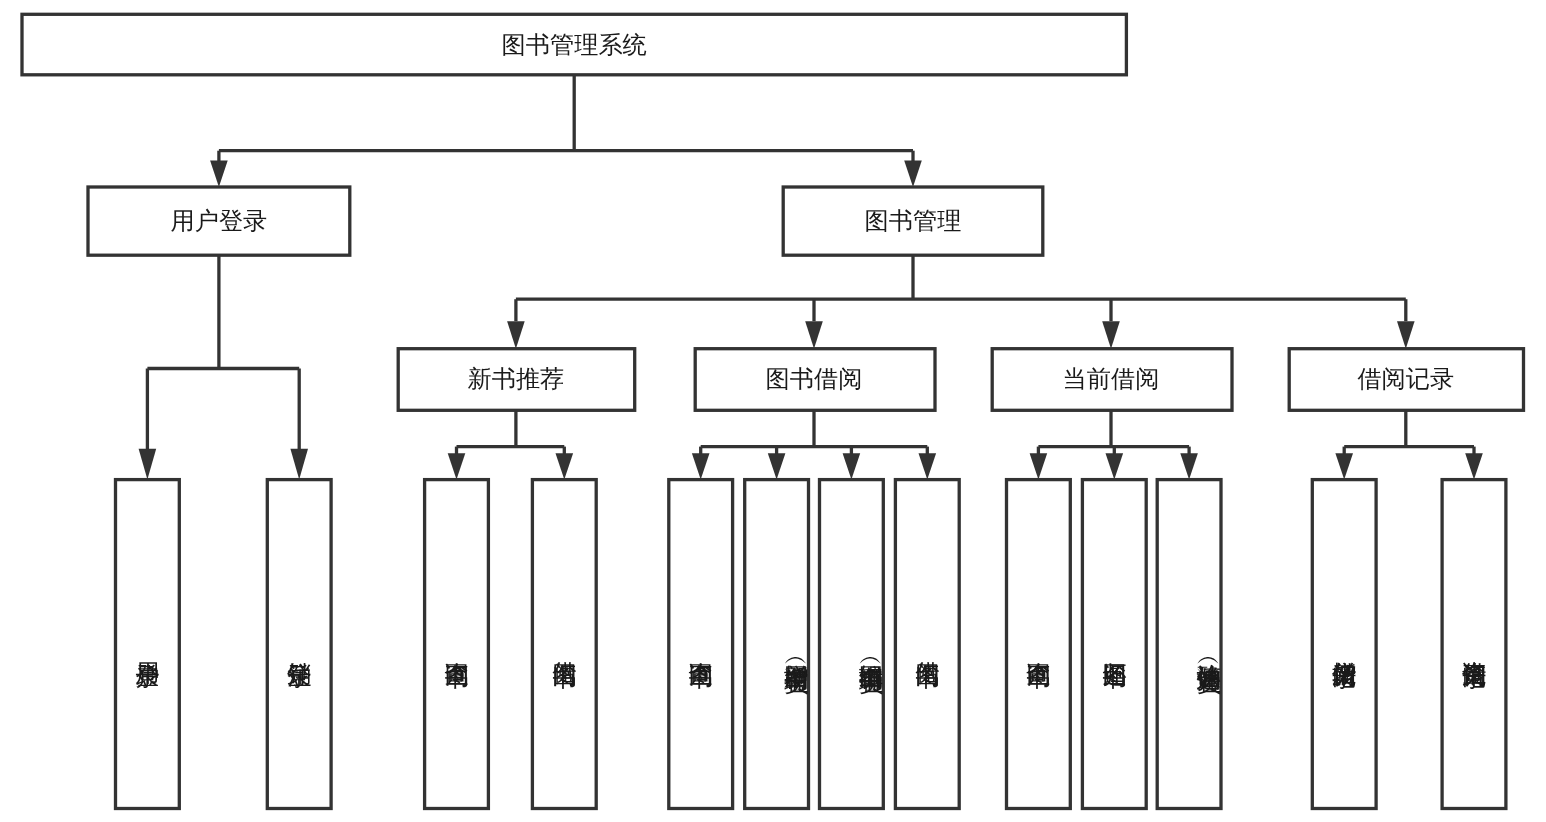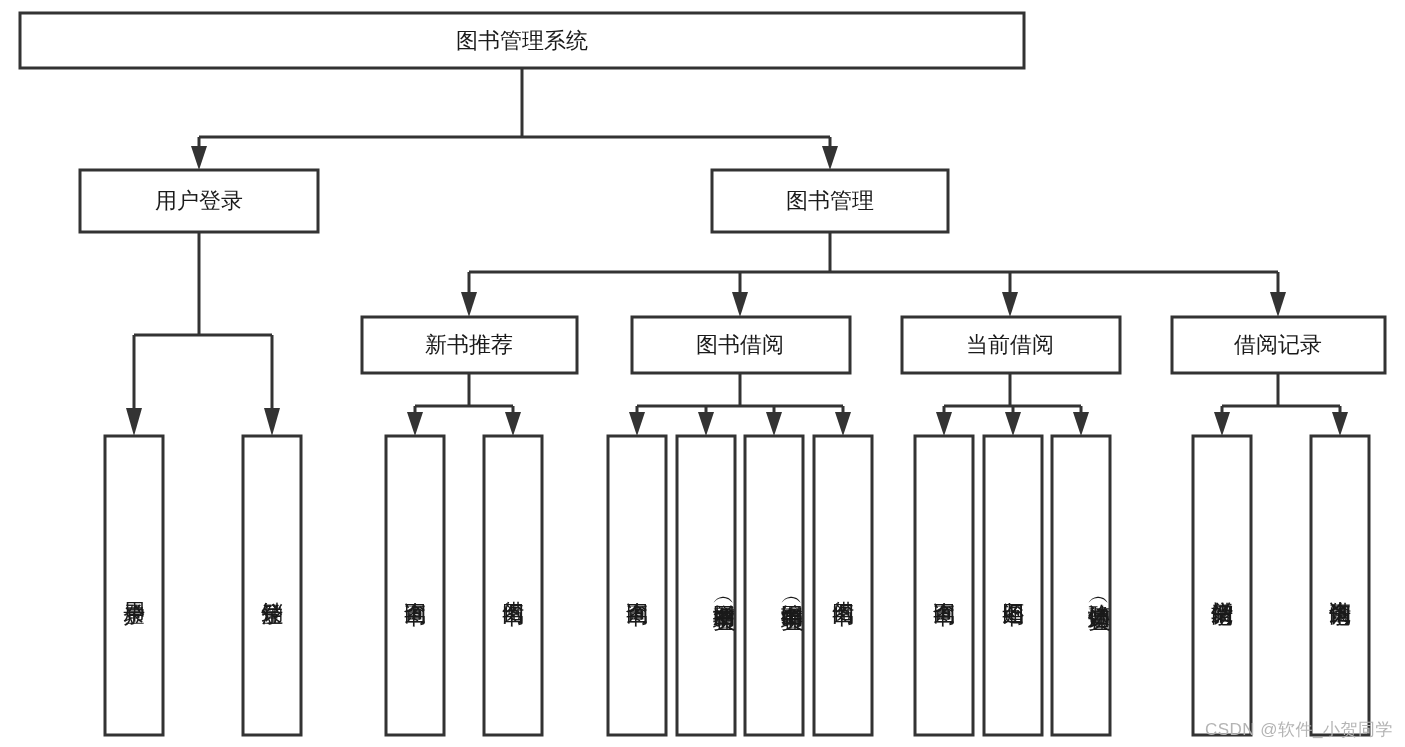--- a/index.html
+++ b/index.html
@@ -202,14 +202,13 @@
   <div class="vlabel" style="left:608px; top:436px; width:58px; height:299px;">查询图书</div>
   <div class="vlabel" style="left:677px; top:436px; width:58px; height:299px; align-items:flex-start; padding-top:10px;">新增图书（管理员）</div>
   <div class="vlabel" style="left:745px; top:436px; width:58px; height:299px; align-items:flex-start; padding-top:10px;">编辑图书（管理员）</div>
   <div class="vlabel" style="left:814px; top:436px; width:58px; height:299px;">借阅图书</div>
   <div class="vlabel" style="left:915px; top:436px; width:58px; height:299px;">查询图书</div>
   <div class="vlabel" style="left:984px; top:436px; width:58px; height:299px;">归还图书</div>
   <div class="vlabel" style="left:1052px; top:436px; width:58px; height:299px; align-items:flex-start; padding-top:10px;">确认归还（管理员）</div>
   <div class="vlabel" style="left:1193px; top:436px; width:58px; height:299px;">新增借阅记录</div>
   <div class="vlabel" style="left:1311px; top:436px; width:58px; height:299px;">查询借阅记录</div>
 
-  <div class="watermark">CSDN @软件_小贺同学</div>
 </div>
 
 </body></html>

